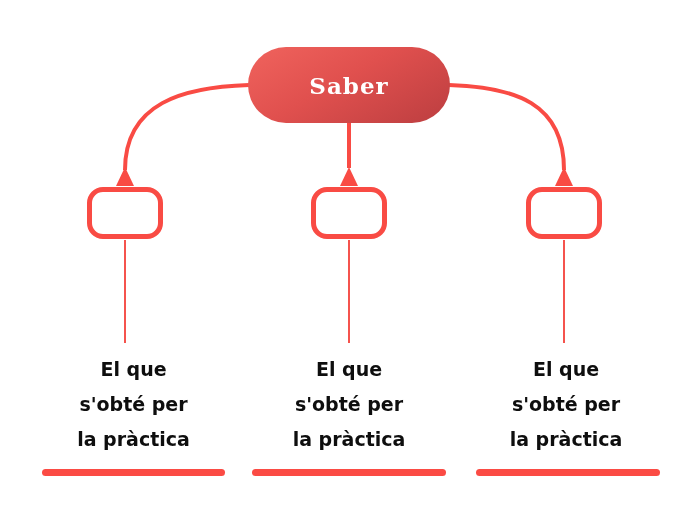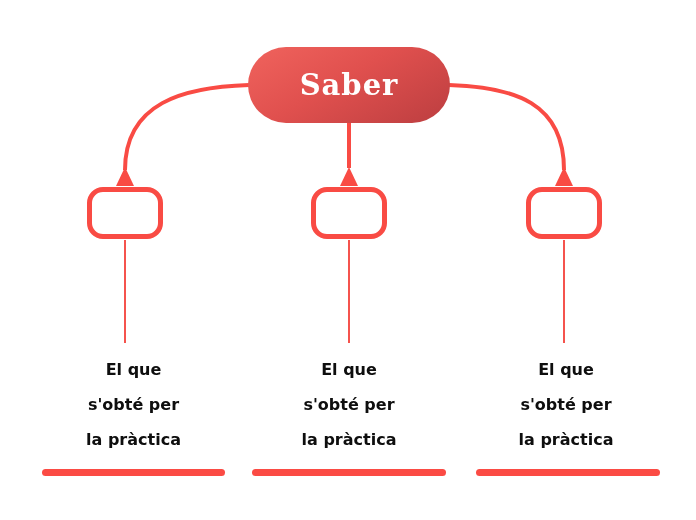--- a/index.html
+++ b/index.html
@@ -27,41 +27,41 @@
     width: 202px; height: 76px;
     border-radius: 38px;
     background: linear-gradient(150deg, #f0635d 0%, #e0504e 45%, #bc3e40 100%);
     display: flex;
     align-items: center;
     justify-content: center;
   }
   .root-label {
     color: #ffffff;
     font-family: "DejaVu Serif", "Liberation Serif", serif;
-    font-size: 29px;
+    font-size: 23px;
     font-weight: 600;
     letter-spacing: 1px;
   }
   .child-node {
     position: absolute;
     top: 187px;
     width: 76px; height: 52px;
     box-sizing: border-box;
     border: 5px solid #f94b44;
     border-radius: 16px;
     background: #ffffff;
   }
   .child-left  { left: 87px;  }
   .child-mid   { left: 311px; }
   .child-right { left: 526px; }
   .branch-label {
     position: absolute;
     top: 352px;
     color: #0e0e0e;
-    font-size: 16px;
+    font-size: 19px;
     font-weight: bold;
     line-height: 35px;
     text-align: center;
   }
   .branch-label span { display: block; }
   .label-left  { left: 42px;  width: 183px; }
   .label-mid   { left: 252px; width: 194px; }
   .label-right { left: 472px; width: 188px; }
   .underline-bar {
     position: absolute;

